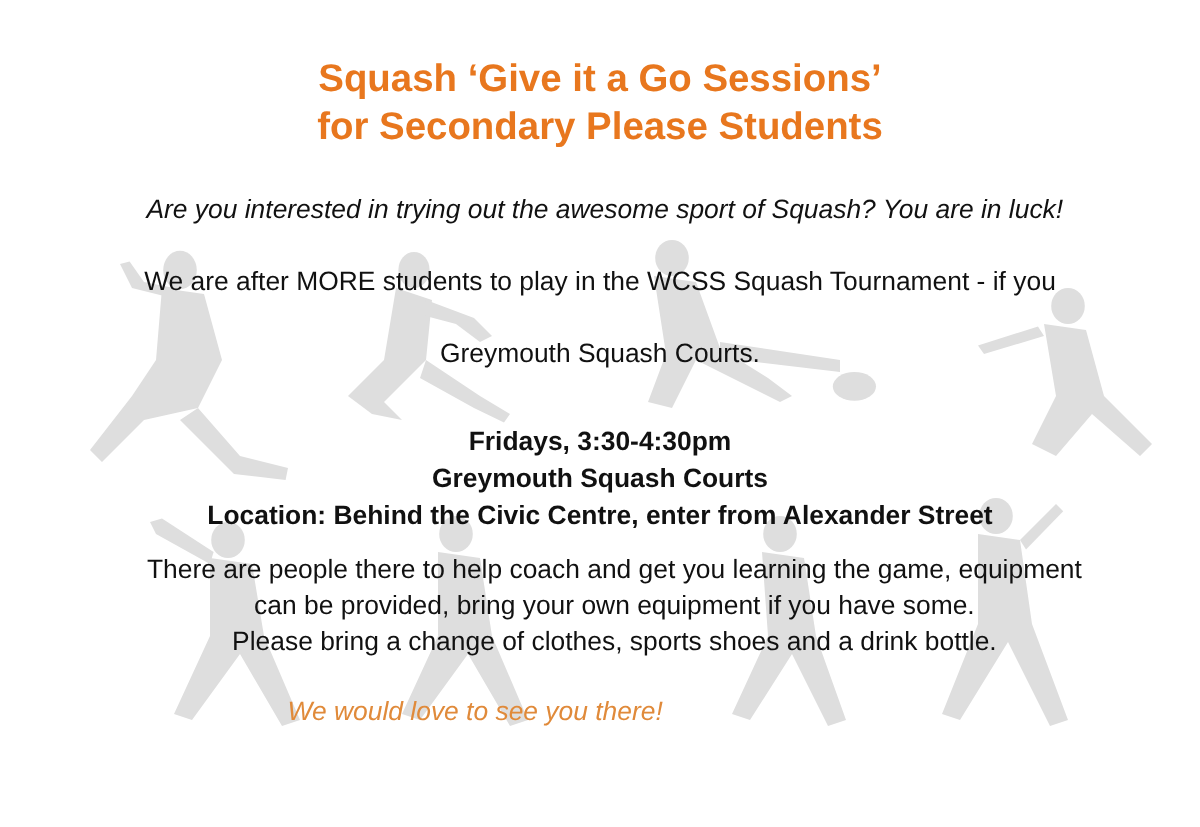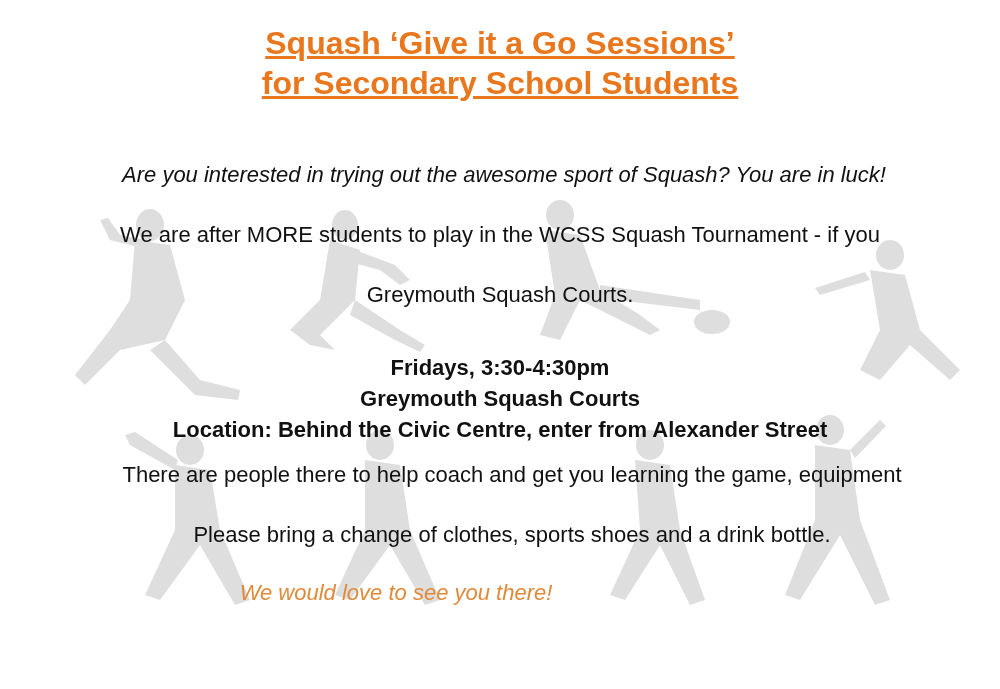--- a/index.html
+++ b/index.html
@@ -1,20 +1,20 @@
 <!DOCTYPE html>
 <html><head>
 <meta charset="utf-8">
 <style>
   html, body { margin:0; padding:0; }
   body { width:1000px; height:689px; background:#ffffff; overflow:hidden; position:relative;
          font-family:"Liberation Sans", sans-serif; }
   .bg { position:absolute; left:0; top:0; width:1000px; height:689px; z-index:0; }
   .content { position:relative; z-index:1; text-align:center; width:1000px; }
-  .title { color:#e8771e; font-weight:bold; font-size:32px; line-height:40px; margin:0; padding-top:23px;text-decoration:underline; }
+  .title { color:#e8771e; font-weight:bold; font-size:32px; line-height:40px; margin:0; padding-top:45px; }
   .intro { font-style:italic; font-size:22px; color:#111; margin:4px; position:absolute; top:158px; left:0; width:1000px; }
   .para { font-size:22px; line-height:30px; color:#111; margin:0; position:absolute; left:0; width:1000px;text-align:center; }
   .p1 { top:220px; }
   .details { font-weight:bold; font-size:22px; line-height:31px; color:#111; position:absolute; top:352px; left:0; width:1000px; }
   .p2 { top:460px;margin-left:12px; }
   .closing { font-style:italic; font-size:22px; color:#e08a3a; position:absolute; top:580px; left:0; width:792px; margin:0; }
 </style>
 </head>
 <body>
 
@@ -49,37 +49,37 @@
     <path d="M635 460 L670 465 L680 530 L705 600 L690 605 L660 545 L625 600 L610 595 L640 530 Z"></path>
     <ellipse cx="830" cy="430" rx="14" ry="15"></ellipse>
     <path d="M815 445 L850 450 L860 520 L890 600 L875 605 L840 535 L800 600 L785 595 L815 520 Z"></path>
     <path d="M850 450 L880 420 L886 426 L855 458 Z"></path>
   </g>
 </svg>
 
 <div class="content">
   <h1 class="title">
     <span>Squash ‘Give it a Go Sessions’</span><br>
-    <span>for Secondary School Students</span>
+    <span>for Secondary Please Students</span>
   </h1>
 
   <p class="intro">Are you interested in trying out the awesome sport of Squash? You are in luck!</p>
 
   <p class="para p1">
     <span>We are after MORE students to play in the WCSS Squash Tournament - if you</span><br>
     <br>
     <span>Greymouth Squash Courts.</span>
   </p>
 
   <div class="details">
     <div>Fridays, 3:30-4:30pm</div>
     <div>Greymouth Squash Courts</div>
     <div>Location: Behind the Civic Centre, enter from Alexander Street</div>
   </div>
 
   <p class="para p2">
     <span>There are people there to help coach and get you learning the game, equipment</span><br>
-    <br>
+    <span>can be provided, bring your own equipment if you have some.</span><br>
     <span>Please bring a change of clothes, sports shoes and a drink bottle.</span>
   </p>
 
   <p class="closing">We would love to see you there!</p>
 </div>
 
 </body></html>

